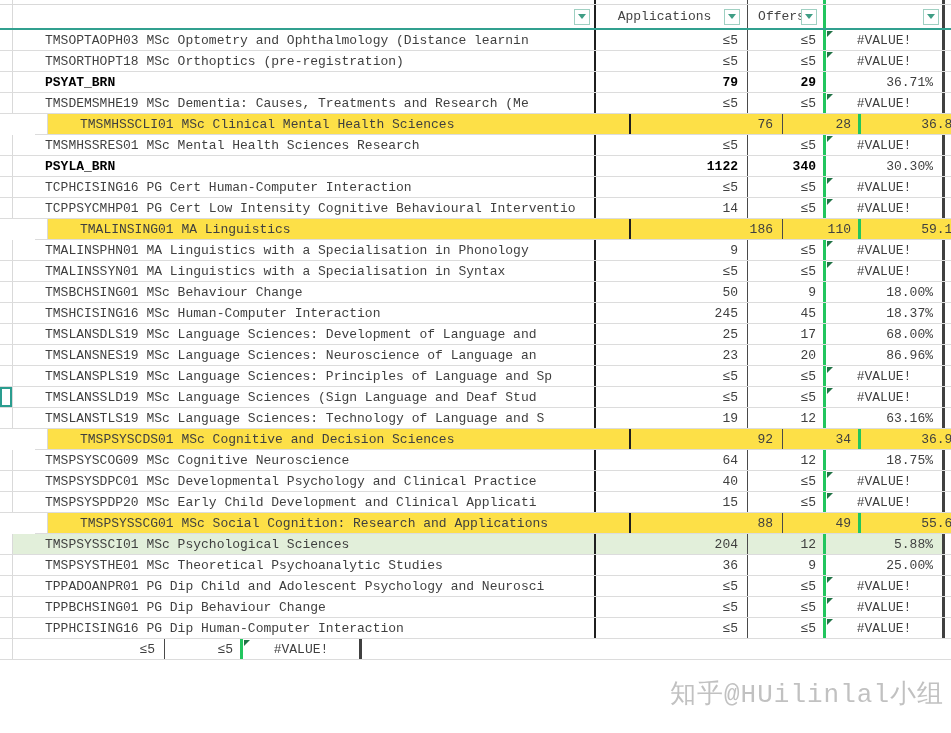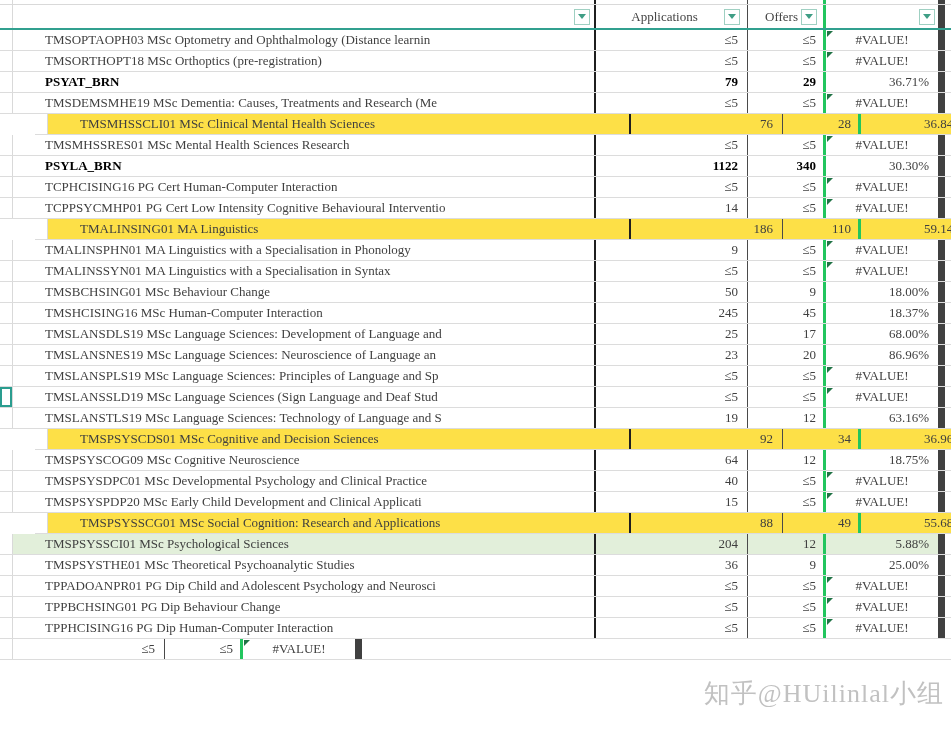--- a/index.html
+++ b/index.html
@@ -1,29 +1,29 @@
 <!DOCTYPE html>
 <html><head>
 <meta charset="utf-8">
 <style>
   html,body{margin:0;padding:0;background:#fff;}
   .sheet{
     position:relative;width:951px;height:733px;overflow:hidden;background:#fff;
-    font-family:Liberation Serif, serif;color:#3f3f3f;
+    font-family:Liberation Mono, monospace;color:#3f3f3f;
   }
   .row{display:flex;width:951px;box-sizing:border-box;}
   .cell{
     box-sizing:border-box;height:100%;display:flex;align-items:center;
     overflow:hidden;white-space:nowrap;background:transparent;
   }
   .cell-a{width:13px;border-right:1px solid #d9d9d9;background:#fff;}
   .cell-name{width:583px;border-right:2px solid #1f1f1f;padding-left:32px;}
   .cell-apps{width:152px;border-right:1px solid #4a4a4a;justify-content:flex-end;padding-right:9px;}
   .cell-offers{width:78px;border-right:3px solid #22c55e;justify-content:flex-end;padding-right:7px;}
-  .cell-rate{width:119px;border-right:7px solid #404040;justify-content:flex-end;padding-right:9px;position:relative;}
+  .cell-rate{width:119px;border-right:3px solid #404040;justify-content:flex-end;padding-right:9px;position:relative;}
   .cell-sliver{flex:1;background:#fff;}
 
   .sliver-row{height:5px;border-bottom:1px solid #d9d9d9;}
   .header-row{height:25px;border-bottom:2px solid #31a08f;font-size:13px;color:#444;}
   .hcell{position:relative;}
   .hcell .hlabel{width:100%;text-align:center;}
   .filter-btn{
     position:absolute;top:50%;transform:translateY(-50%);
     width:14px;height:14px;background:#fff;border:1px solid #9fd0c2;
     display:flex;align-items:center;justify-content:center;cursor:pointer;

